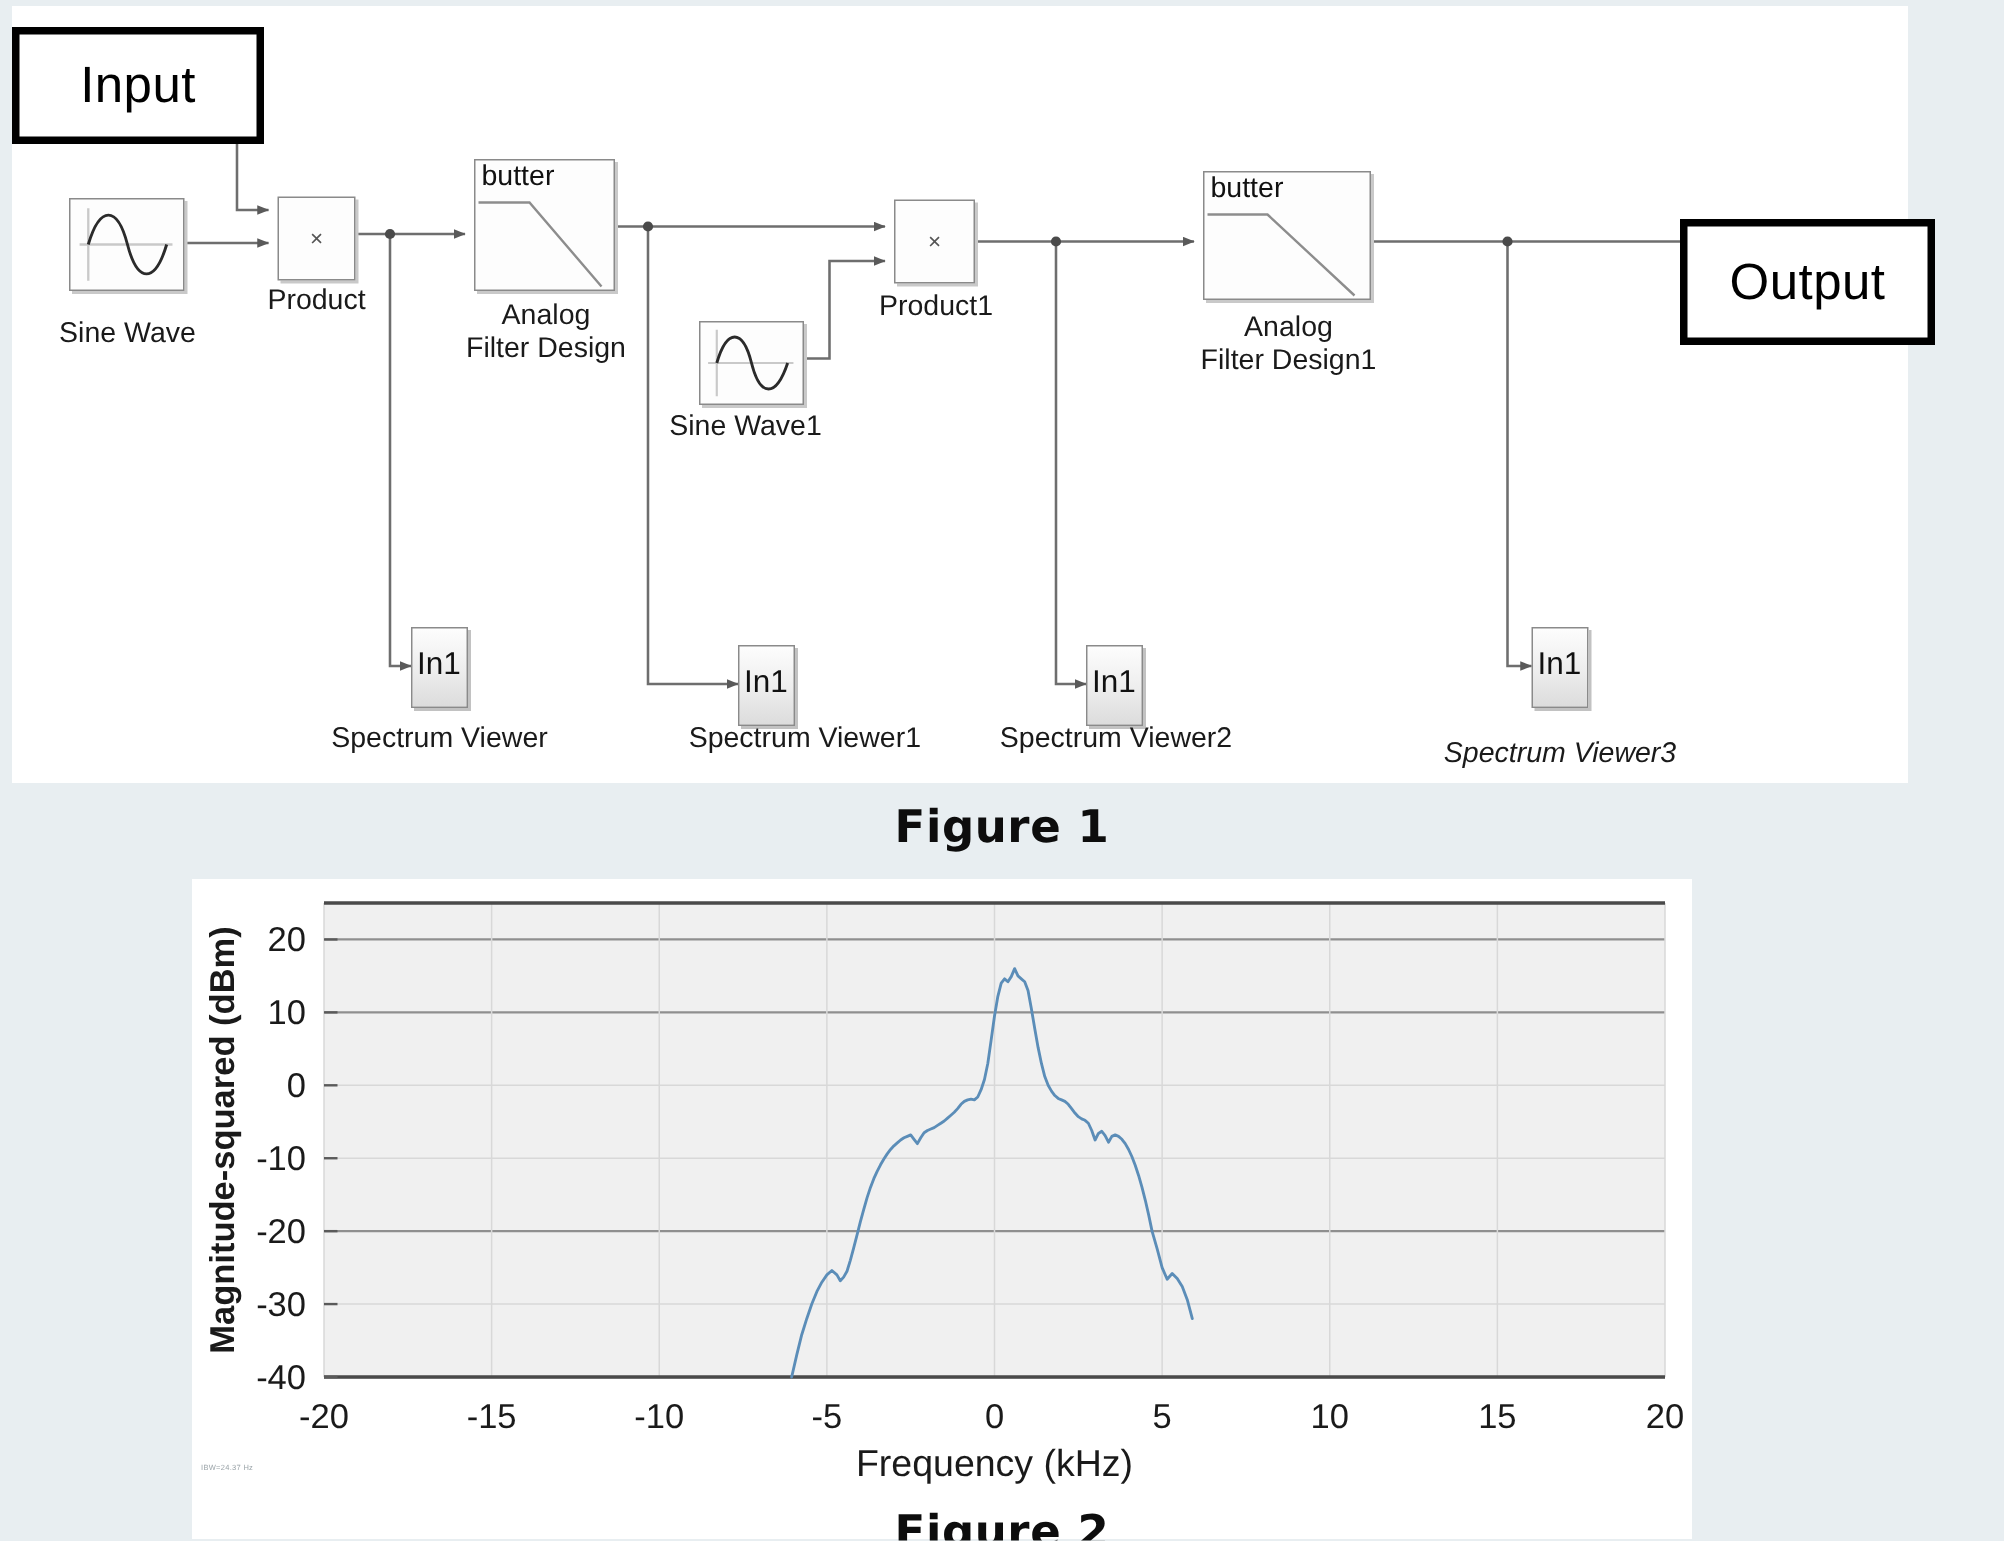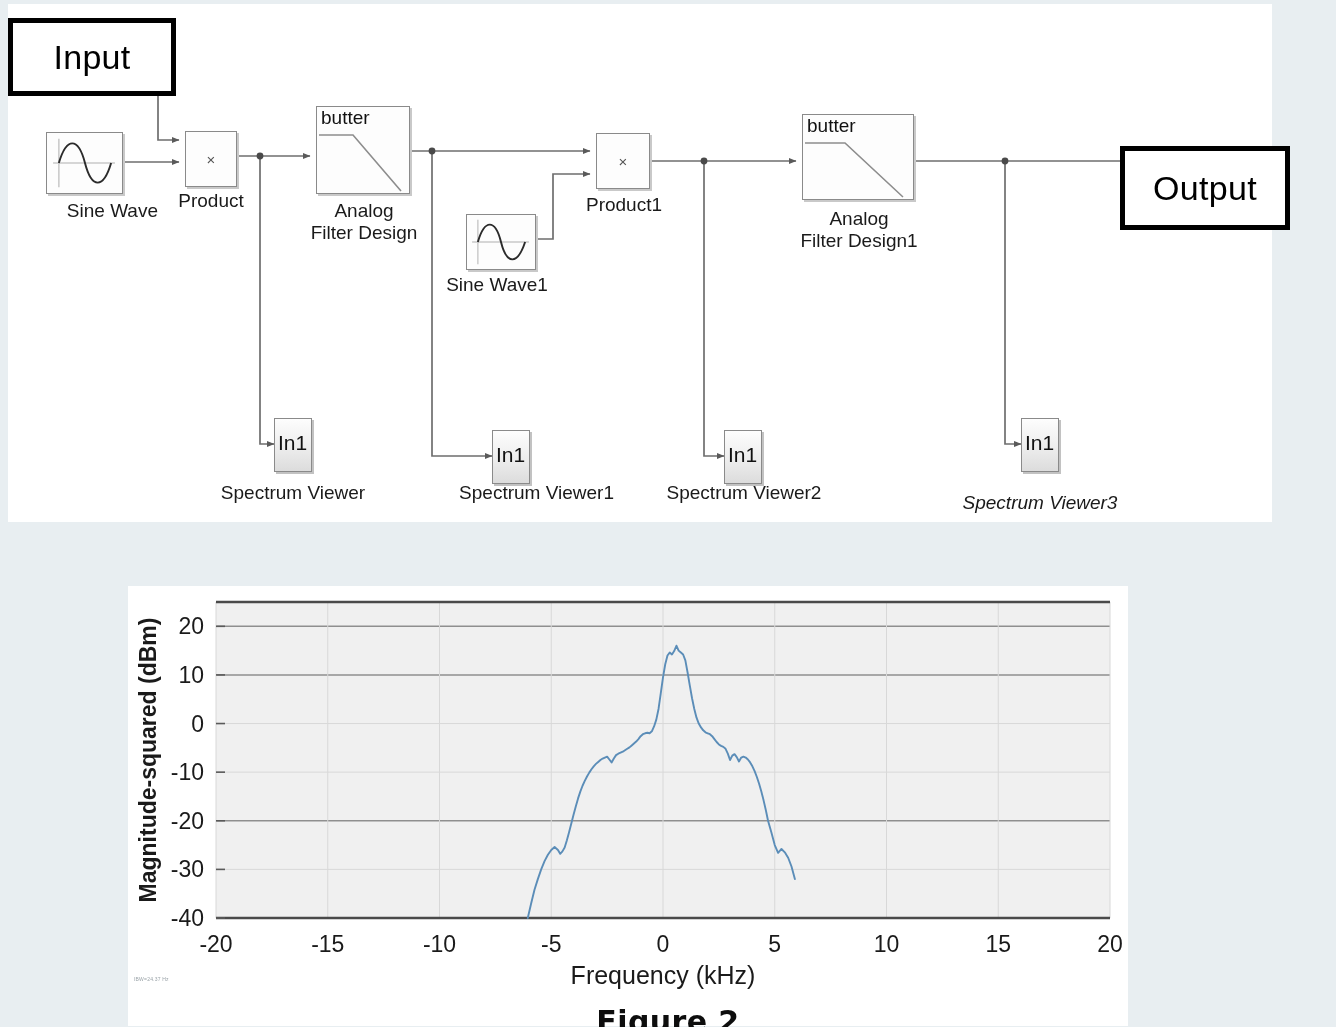--- a/index.html
+++ b/index.html
@@ -144,21 +144,21 @@
       <span>Input</span>
     </div>
 
     <div class="sl-block" id="sine-wave">
       <svg class="sine-svg" viewBox="0 0 77 62">
         <line x1="12" y1="6" x2="12" y2="56" stroke="#c9c9c9" stroke-width="1.6"></line>
         <line x1="6" y1="31" x2="70" y2="31" stroke="#c9c9c9" stroke-width="1.6"></line>
         <path d="M12,31 C20,4 32,4 39,31 C46,58 58,58 66,31" stroke="#2b2b2b" stroke-width="2" fill="none"></path>
       </svg>
     </div>
-    <div class="blk-label" style="left:4px;top:196px;width:146px;text-align:right;">Sine Wave</div>
+    <div class="blk-label" style="left:4px;top:208px;width:146px;">Sine Wave</div>
 
     <div class="sl-block" id="product">
       <div class="times-glyph">×</div>
     </div>
     <div class="blk-label" style="left:141px;top:186px;width:124px;">Product</div>
 
     <div class="sl-block" id="afd">
       <div class="butter-txt">butter</div>
       <svg style="position:absolute;left:0;top:22px;width:94px;height:66px;" viewBox="0 0 94 66">
         <path d="M2,6 L36,6 L84,62" stroke="#8d8d8d" stroke-width="1.6" fill="none"></path>
@@ -205,20 +205,21 @@
     </div>
     <div class="blk-label" style="left:636px;top:478px;width:200px;">Spectrum Viewer2</div>
 
     <div class="viewer-blk" style="left:1013px;top:414px;">
       <span>In1</span>
     </div>
     <div class="blk-label" style="left:912px;top:488px;width:240px;font-style:italic;">Spectrum Viewer3</div>
 
   </div>
 
+  <div class="fig-caption" id="caption1">Figure 1</div>
 
   <div id="chart-panel">
     <svg id="chart-svg" viewBox="0 0 1000 410">
         <rect x="88" y="16" width="894" height="316" fill="#f0f0f0"></rect>
         <line x1="88" y1="40.30769230769231" x2="982" y2="40.30769230769231" stroke="#8f8f8f" stroke-width="1.5"></line>
         <line x1="88" y1="88.92307692307693" x2="982" y2="88.92307692307693" stroke="#8f8f8f" stroke-width="1.5"></line>
         <line x1="88" y1="137.53846153846155" x2="982" y2="137.53846153846155" stroke="#d8d8d8" stroke-width="1"></line>
         <line x1="88" y1="186.15384615384613" x2="982" y2="186.15384615384613" stroke="#d8d8d8" stroke-width="1"></line>
         <line x1="88" y1="234.76923076923077" x2="982" y2="234.76923076923077" stroke="#8f8f8f" stroke-width="1.5"></line>
         <line x1="88" y1="283.38461538461536" x2="982" y2="283.38461538461536" stroke="#d8d8d8" stroke-width="1"></line>

